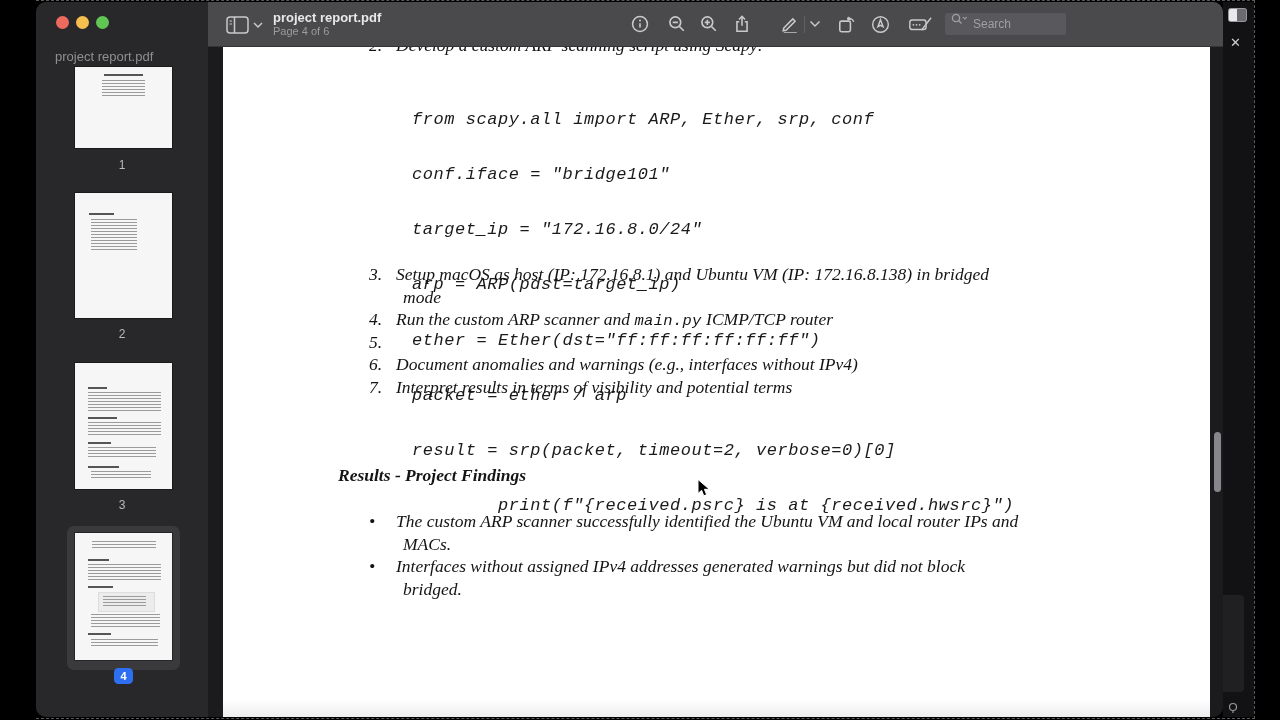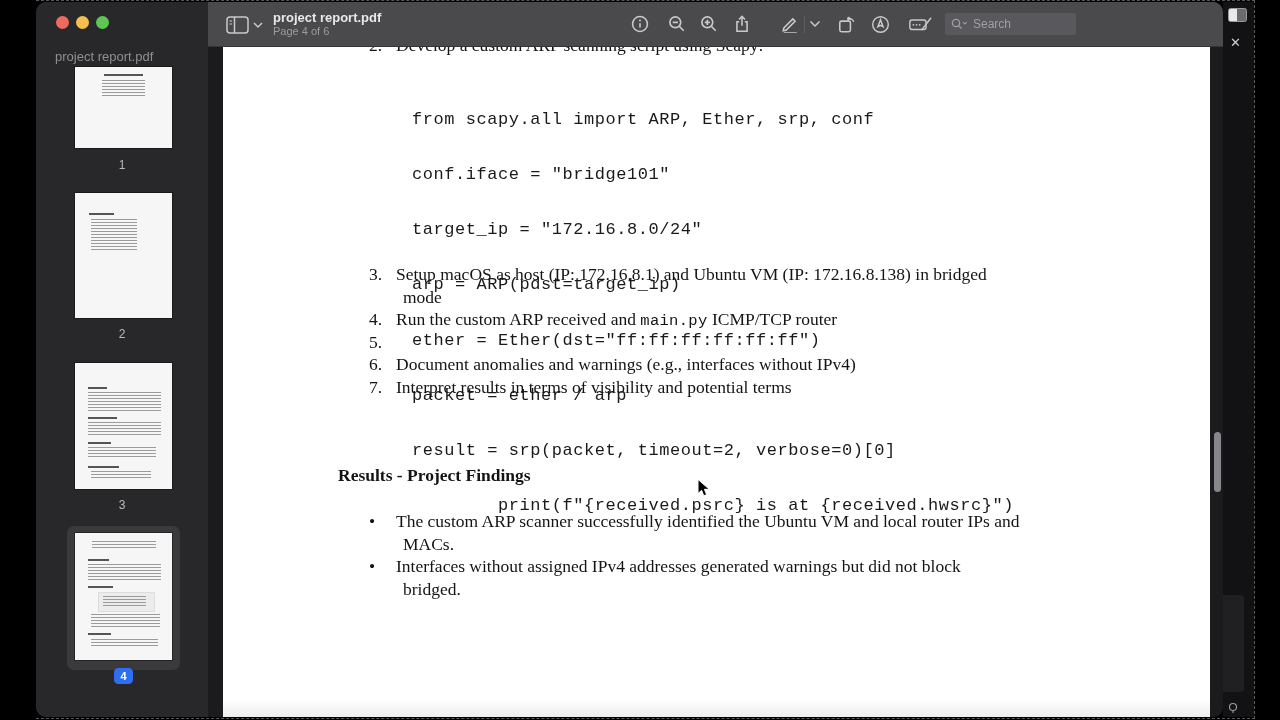--- a/index.html
+++ b/index.html
@@ -24,28 +24,28 @@
   .tcode{position:absolute;background:#ececec;border:1px solid #ddd;}
 
   
   .main{position:absolute;left:172px;top:0;width:1015px;height:100%;background:#1b1b1d;}
   .toolbar{position:absolute;left:0;top:0;width:100%;height:44px;background:#4a4a4c;border-bottom:1px solid #343436;z-index:10;}
   .tb-title{position:absolute;left:65px;top:8px;font-size:13px;font-weight:bold;color:#e8e8ea;white-space:nowrap;}
   .tb-status{position:absolute;left:65px;top:23px;font-size:11px;color:#9c9c9f;white-space:nowrap;}
   .tb-icon{position:absolute;top:13px;width:20px;height:20px;color:#c9c9cc;}
   .tb-icon svg{display:block;}
   .tb-divider{position:absolute;left:596px;top:14px;width:1px;height:17px;background:#606063;}
-  .search{position:absolute;left:737px;top:11px;width:131px;height:22px;background:#59595d;border-radius:2px;display:flex;align-items:center;padding:0 6px;box-sizing:border-box;}
+  .search{position:absolute;left:737px;top:11px;width:121px;height:22px;background:#59595d;border-radius:2px;display:flex;padding:0 6px;box-sizing:border-box;}
   .search input{background:transparent;border:none;outline:none;color:#dcdcde;font-size:12px;width:80px;font-family:"Liberation Sans",sans-serif;}
   .search input::placeholder{color:#a0a0a4;}
 
   
   .page{position:absolute;left:15px;top:0;width:987px;height:715px;background:#fff;z-index:1;}
   .page::after{content:"";position:absolute;left:0;bottom:0;width:100%;height:18px;background:linear-gradient(to bottom,rgba(0,0,0,0) ,rgba(0,0,0,.07));}
-  .page-text{position:absolute;inset:0;font-family:"Liberation Serif",serif;font-size:17.5px;color:#141414;}
+  .page-text{position:absolute;inset:0;font-family:"Liberation Serif",serif;font-size:17.5px;color:#141414;font-style:italic;}
   .row{position:relative;height:22.5px;line-height:22.5px;}
   .row .num{position:absolute;left:146px;}
   .row .txt{position:absolute;left:173px;white-space:nowrap;}
   .row .cont{position:absolute;left:180px;white-space:nowrap;}
   .mono-inline{font-family:"Liberation Mono","DejaVu Sans Mono",monospace;font-size:15.5px;letter-spacing:.3px;}
   .clipped{position:absolute;left:0;top:32px;width:100%;}
   .codeblock{position:absolute;left:189px;top:72px;font-family:"Liberation Mono","DejaVu Sans Mono",monospace;font-size:17px;letter-spacing:.55px;line-height:18.4px;color:#1a1a1a;white-space:pre;}
   .listblock{position:absolute;left:0;top:261px;width:100%;}
   .heading{position:absolute;left:115px;top:463px;font-weight:bold;white-space:nowrap;}
   .bulletblock{position:absolute;left:0;top:508px;width:100%;}
@@ -143,21 +143,21 @@
           <div class="listblock">
             <div class="row">
               <span class="num">3.</span>
               <span class="txt">Setup macOS as host (IP: 172.16.8.1) and Ubuntu VM (IP: 172.16.8.138) in bridged</span>
             </div>
             <div class="row">
               <span class="cont">mode</span>
             </div>
             <div class="row">
               <span class="num">4.</span>
-              <span class="txt"><span>Run the custom ARP received and </span><span class="mono-inline">main.py</span><span> ICMP/TCP router</span></span>
+              <span class="txt"><span>Run the custom ARP scanner and </span><span class="mono-inline">main.py</span><span> ICMP/TCP router</span></span>
             </div>
             <div class="row">
               <span class="num">5.</span>
             </div>
             <div class="row">
               <span class="num">6.</span>
               <span class="txt">Document anomalies and warnings (e.g., interfaces without IPv4)</span>
             </div>
             <div class="row">
               <span class="num">7.</span>

